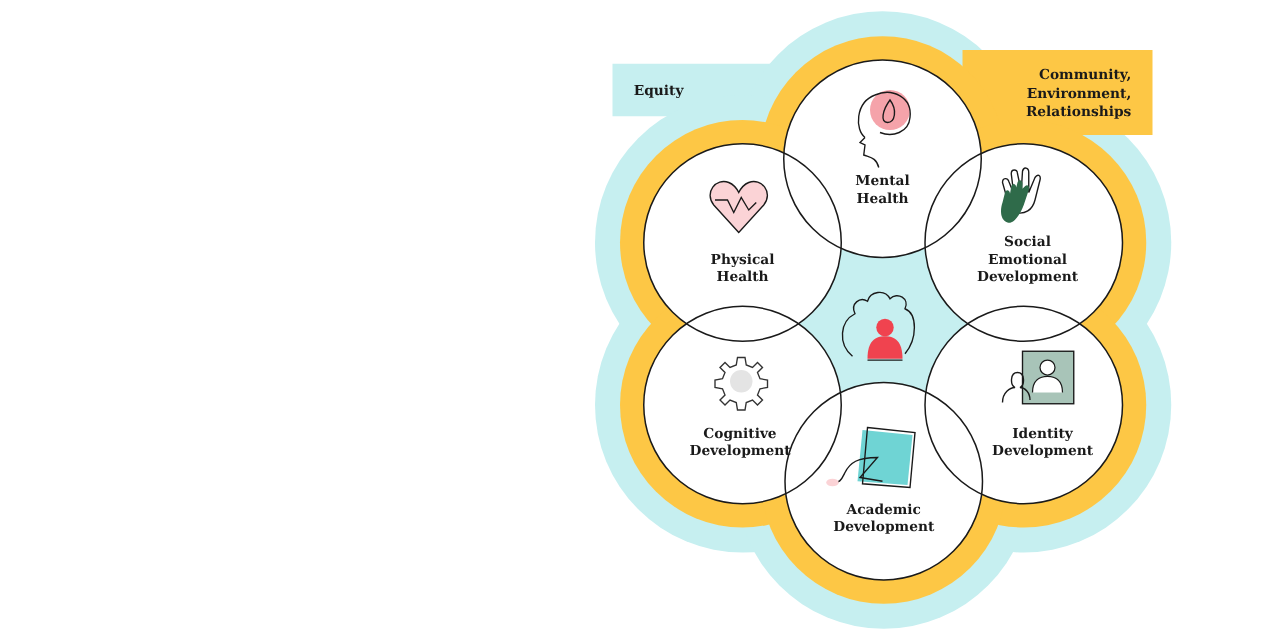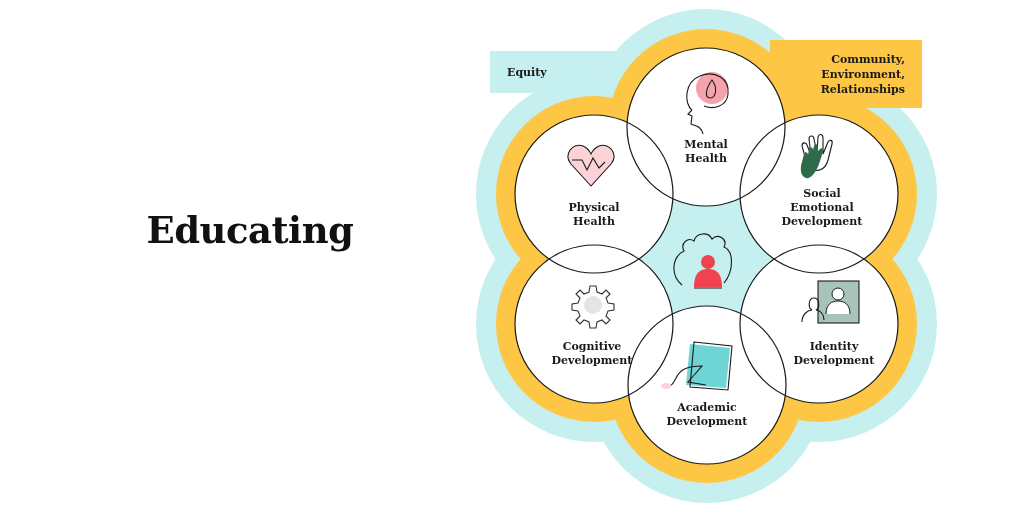--- a/index.html
+++ b/index.html
@@ -6,21 +6,20 @@
     body { width:1024px; height:512px; background:#ffffff; position:relative; overflow:hidden; font-family:"DejaVu Serif", serif; }
     .title { position:absolute; left:40px; top:206px; width:420px; text-align:center; font-family:"DejaVu Serif", serif; font-weight:bold; font-size:37px; line-height:48px; color:#111; letter-spacing:-0.5px; }
     svg.diagram { position:absolute; left:0; top:0; }
     .lbl { font-family:"DejaVu Serif", serif; font-weight:bold; font-size:11px; fill:#1a1a1a; }
     .ban { font-family:"DejaVu Serif", serif; font-weight:bold; font-size:11px; fill:#1a1a1a; }
   </style>
 </head>
 <body>
 
 <div class="title">
-  <div>Educating</div>
 </div>
 
 <svg class="diagram" width="1024" height="512" viewBox="0 0 1024 512">
 
   <polygon points="490,51 640,51 600,93 490,93" fill="#c6eff0"></polygon>
 
   <g fill="#c6eff0">
     <circle cx="706" cy="127" r="118"></circle>
     <circle cx="594" cy="194" r="118"></circle>
     <circle cx="819" cy="194" r="118"></circle>

